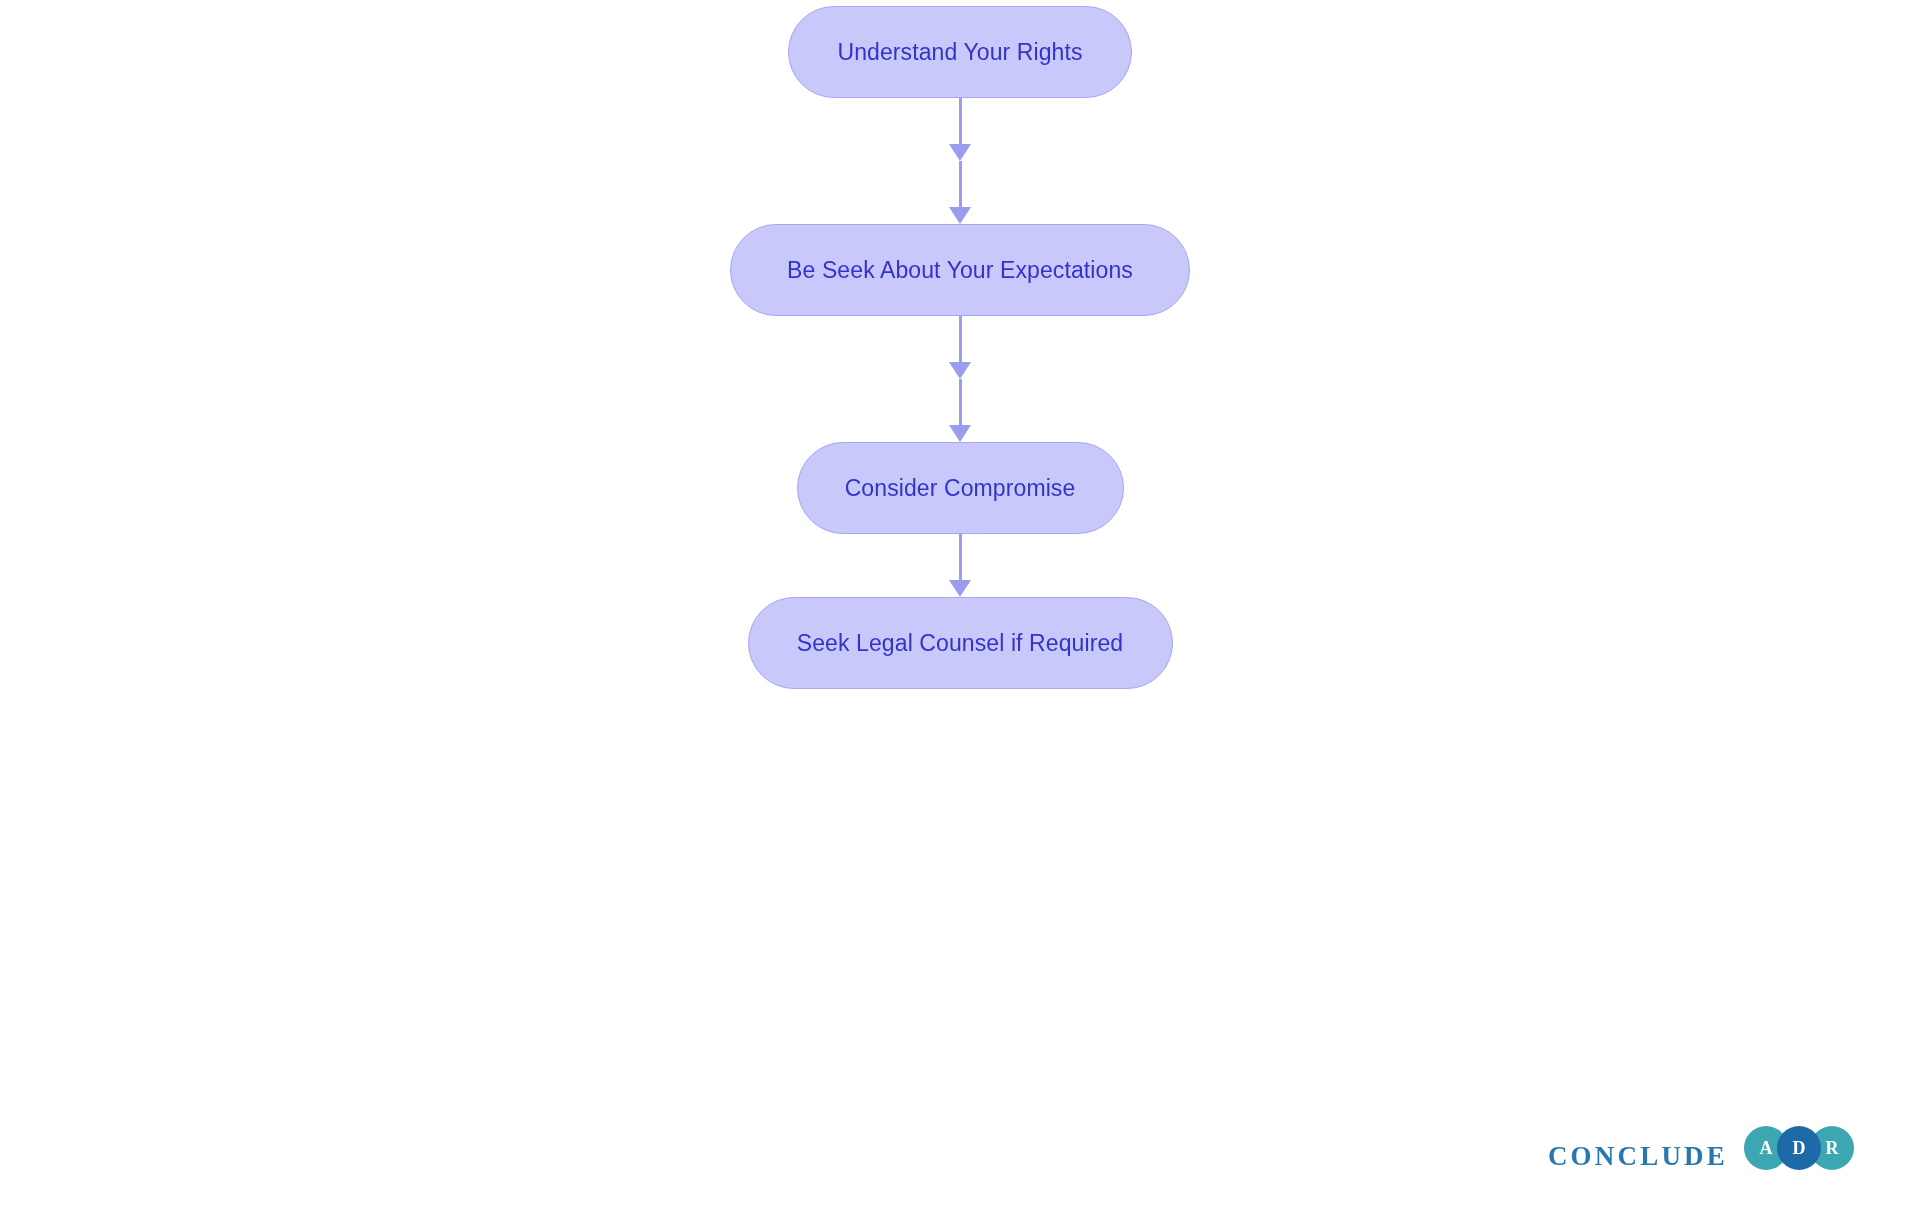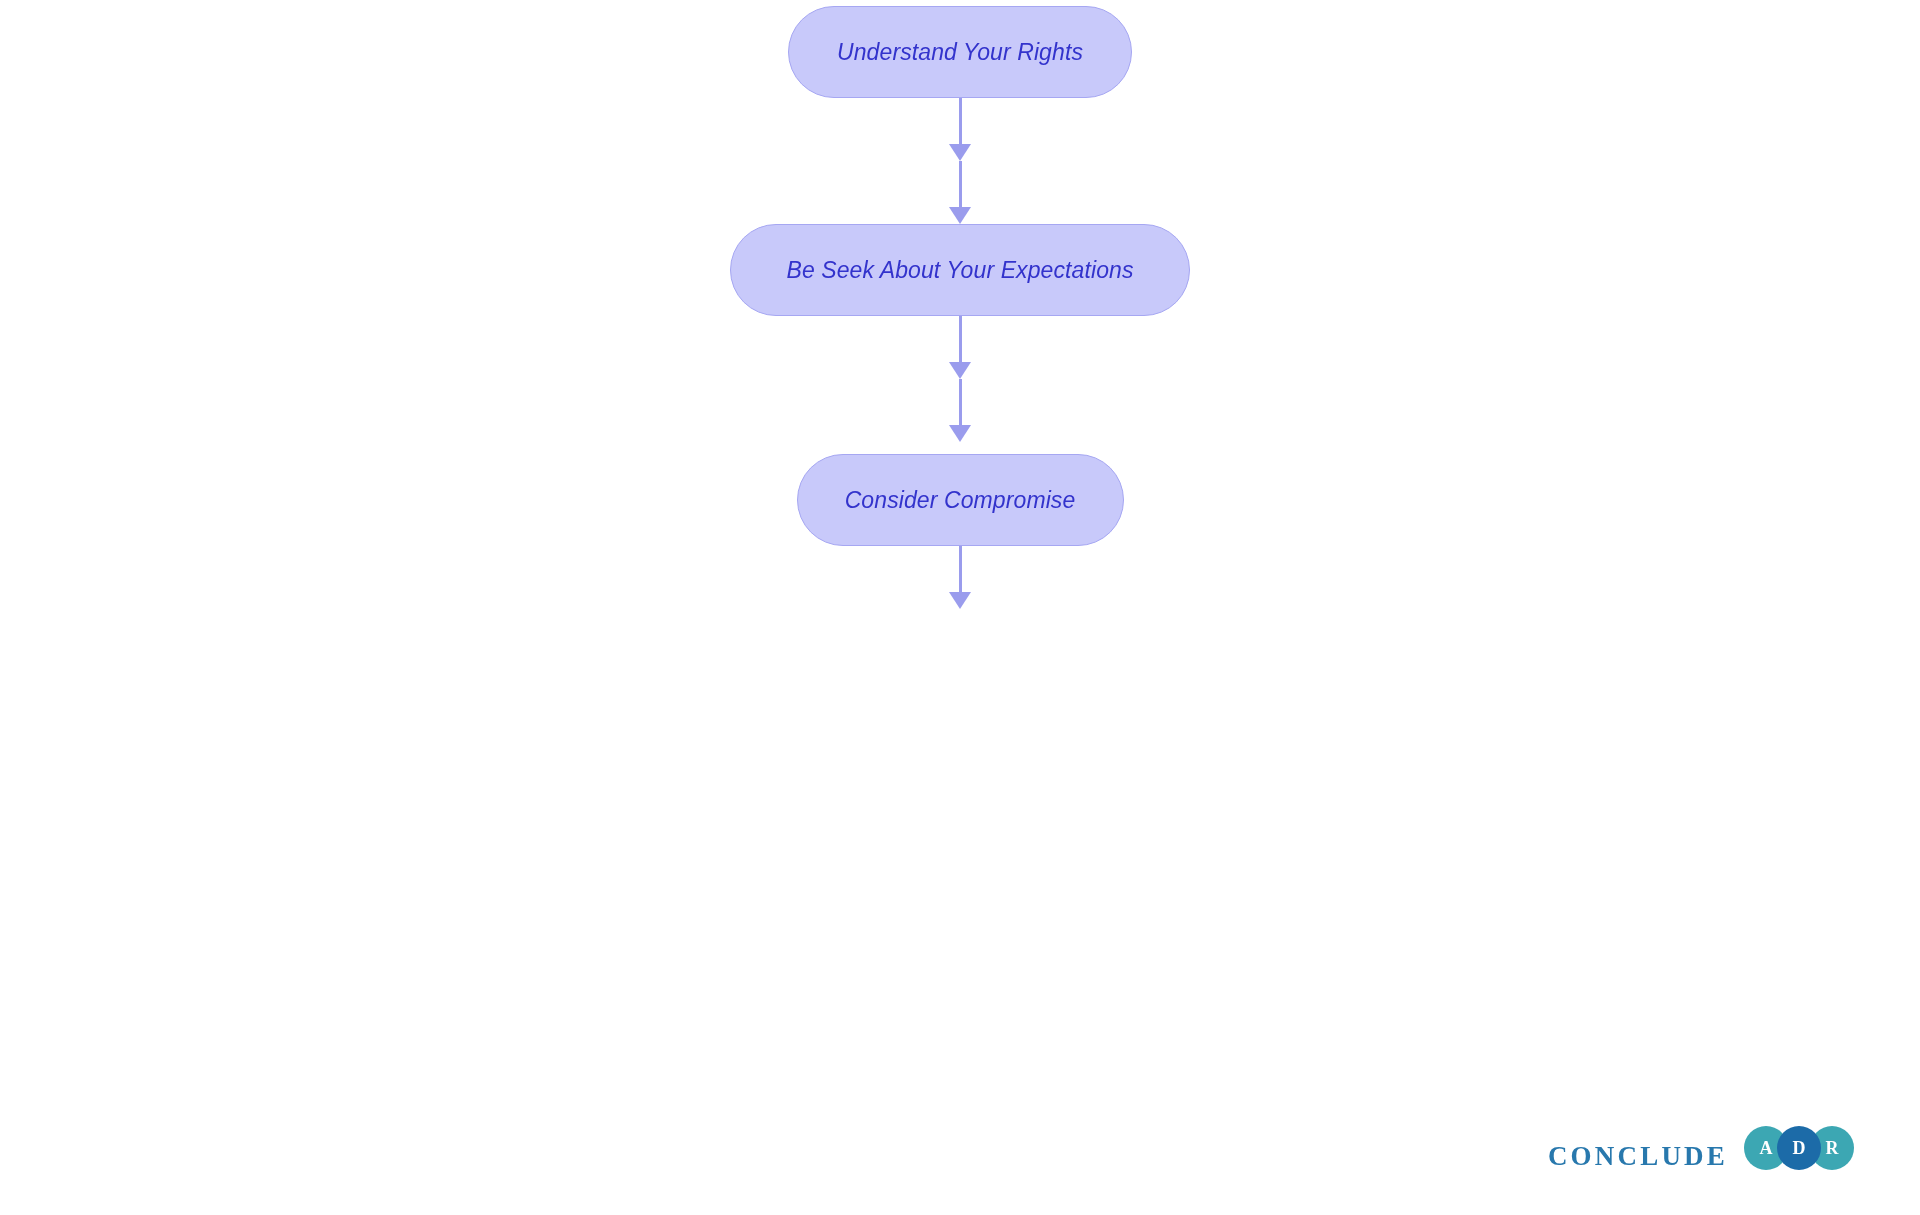--- a/index.html
+++ b/index.html
@@ -48,21 +48,20 @@
     align-items: center;
     justify-content: center;
     white-space: nowrap;
     user-select: none;
   }
 
   .node-label {
     display: block;
     line-height: 1;
     padding: 0 46px;
-    font-style: italic;
   }
 
   
   .flow-connector {
     position: relative;
     width: 30px;
     display: flex;
     flex-direction: column;
     align-items: center;
     justify-content: flex-start;
@@ -152,29 +151,32 @@
       <div class="connector-shaft"></div>
       <div class="connector-head"></div>
     </div>
 
 
     <div class="flow-connector" style="height:63px;">
       <div class="connector-shaft"></div>
       <div class="connector-head"></div>
     </div>
 
-    <div class="flow-node" style="width:327px;height:92px;margin-top:12px;">
+    <div class="flow-node" style="width:327px;height:92px;">
       <span class="node-label">Consider Compromise</span>
     </div>
 
     <div class="flow-connector" style="height:63px;">
       <div class="connector-shaft"></div>
       <div class="connector-head"></div>
     </div>
 
+    <div class="flow-node" style="width:425px;height:92px;">
+      <span class="node-label">Seek Legal Counsel if Required</span>
+    </div>
 
   </div>
 
   <div class="brand-logo">
     <div class="brand-wordmark">CONCLUDE</div>
     <div class="brand-circles">
       <div class="brand-circle c-a">
         <span>A</span>
       </div>
       <div class="brand-circle c-d">

